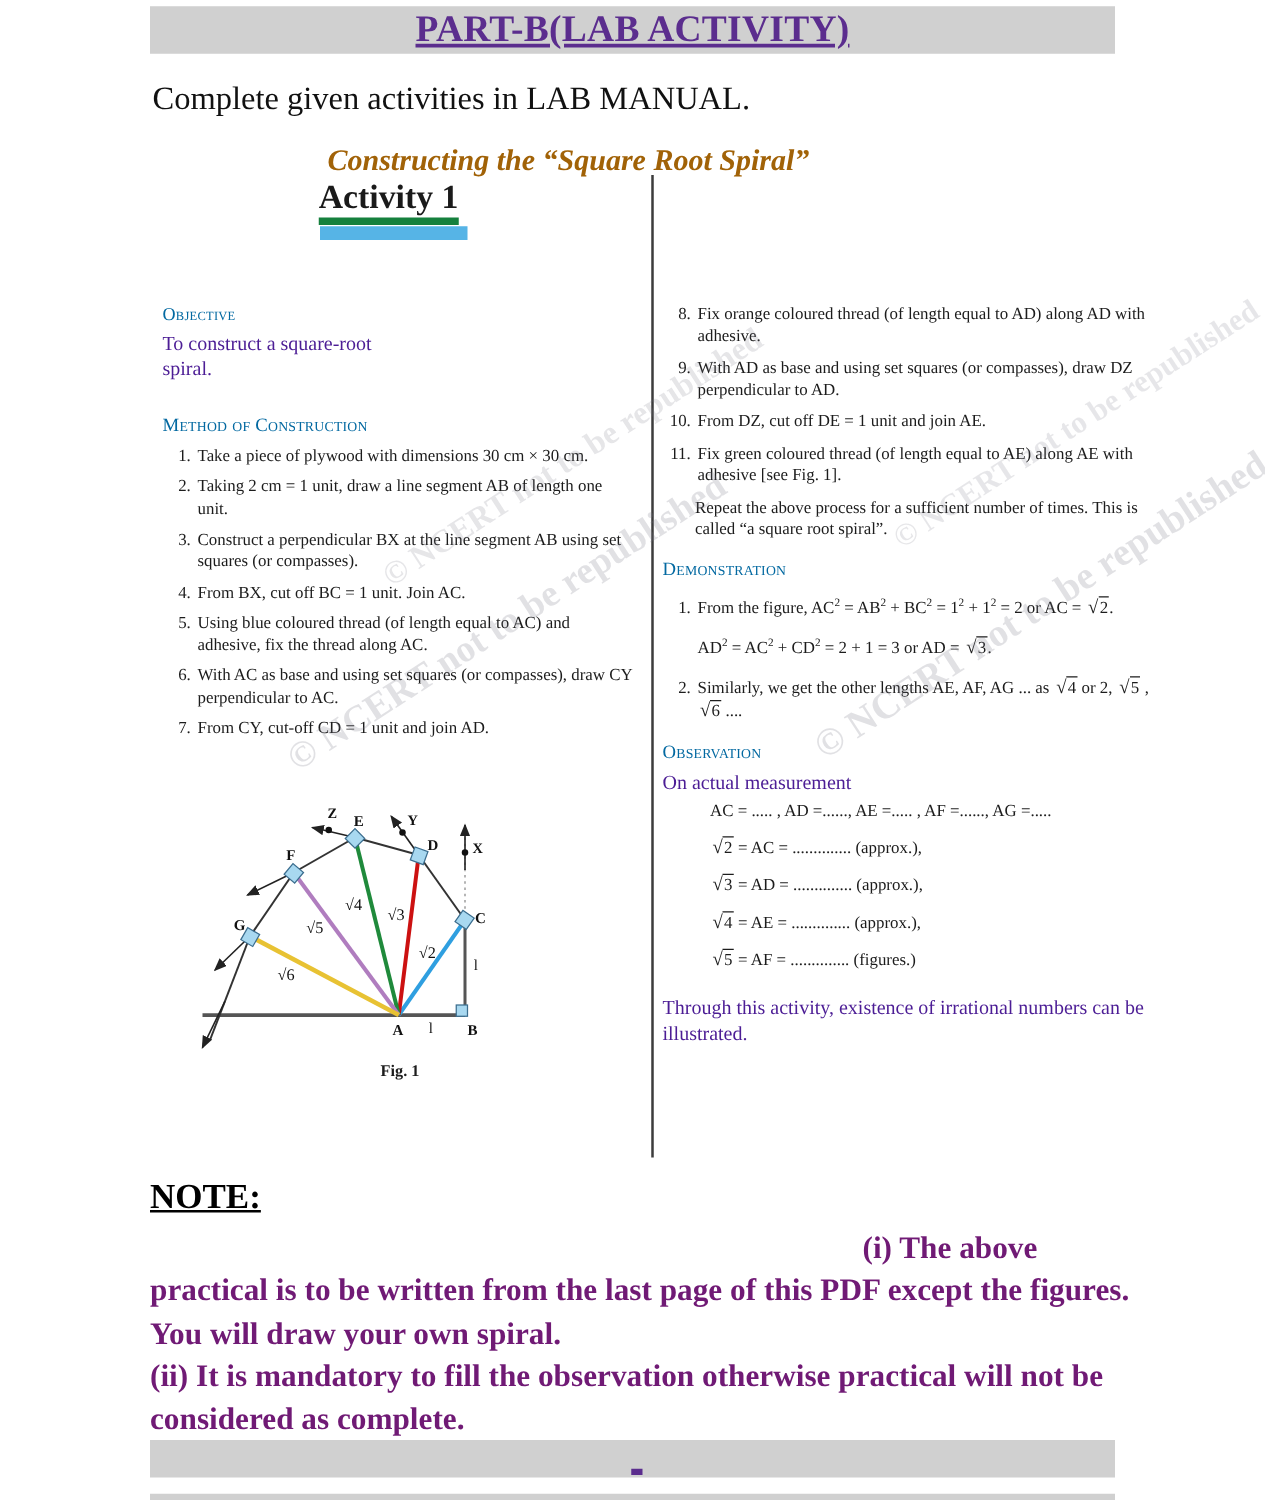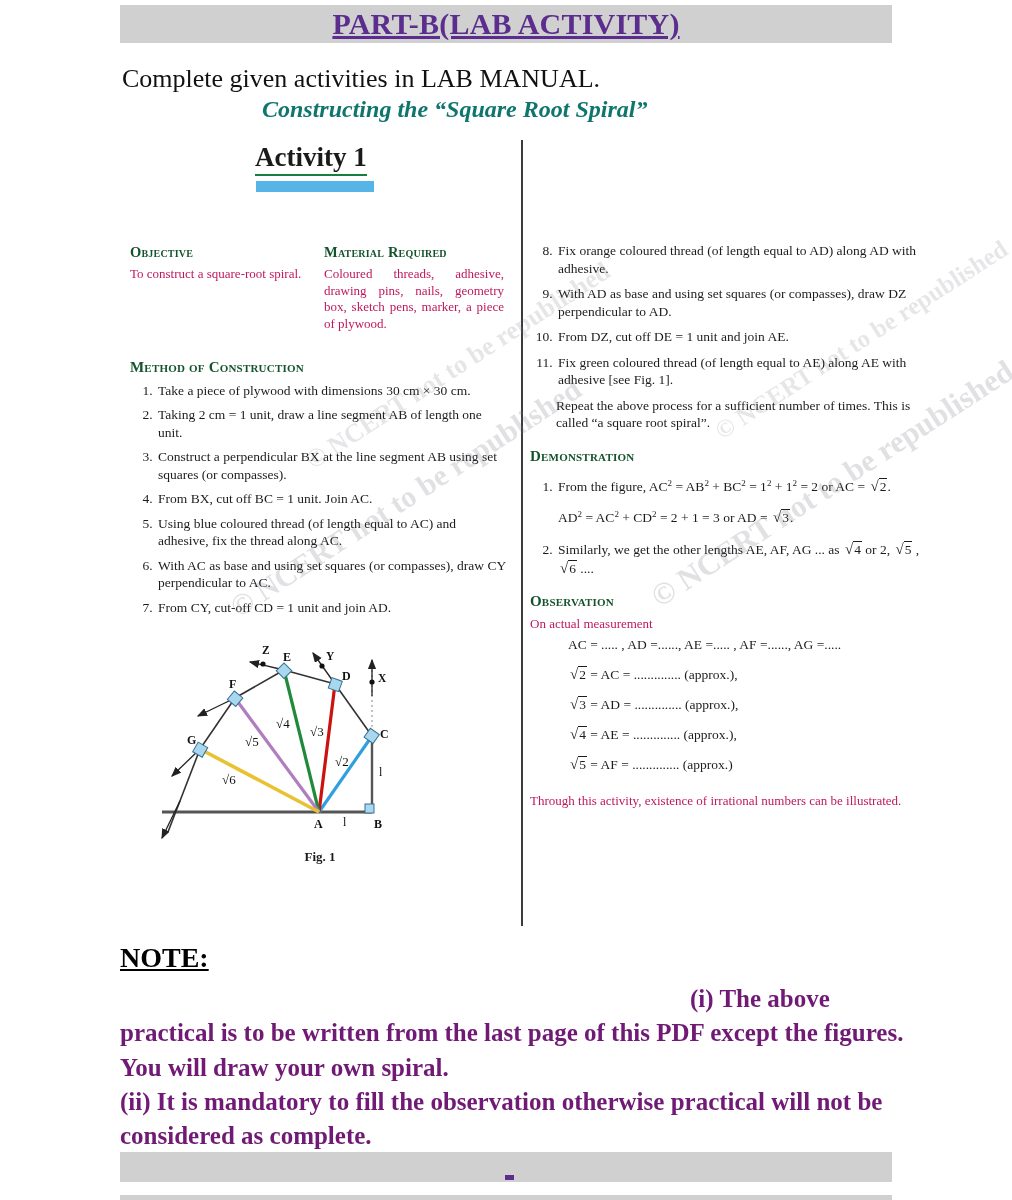--- a/index.html
+++ b/index.html
@@ -33,24 +33,24 @@
   
   .intro-line {
     position: absolute;
     left: 122px; top: 64px;
     font-size: 26px;
     color: #111;
     white-space: nowrap;
   }
   .subtitle-line {
     position: absolute;
-    left: 262px; top: 96px;
+    left: 262px; top: 116px;
     font-size: 24px;
     font-weight: bold; font-style: italic;
-    color: #0f766e;
+    color: #a16207;
     white-space: nowrap;
     text-align: center;
   }
 
   
   .scan {
     position: absolute;
     left: 130px; top: 136px;
     width: 800px; height: 790px;
     color: #1c1c1c;
@@ -60,49 +60,49 @@
     left: 391px; top: 4px;
     width: 2px; height: 786px;
     background: #3c3c3c;
   }
 
   .activity-head {
     position: absolute;
     left: 125px; top: 6px;
     font-size: 27px; font-weight: bold;
     color: #1a1a1a;
-    border-bottom: 2px solid #15803d;
+    border-bottom: 6px solid #15803d;
     padding-bottom: 1px;
   }
   .activity-underline {
     position: absolute;
     left: 126px; top: 45px;
     width: 118px; height: 11px;
     background: #56b4e6;
   }
 
   
   .col-left  { position: absolute; left: 0px;   top: 108px; width: 378px; }
   .col-right { position: absolute; left: 400px; top: 100px; width: 398px; }
 
   .sec-head {
     font-variant: small-caps;
-    font-weight: bold;
+    font-weight: normal;
     font-size: 14.5px;
     letter-spacing: .2px;
     margin: 0 0 5px 0;
-    color: #14532d;
+    color: #0369a1;
   }
   .sec-head.big { font-size: 15px; }
 
   .body-txt {
-    font-size: 13px;
+    font-size: 16px;
     line-height: 1.28;
     margin: 0;
-    color: #be185d;
+    color: #4c1d95;
   }
 
   .two-col { display: flex; gap: 16px; }
   .two-col .cell-a { width: 178px; }
   .two-col .cell-b { width: 180px; }
   .just { text-align: justify; }
 
   ol.steps {
     margin: 6px 0 0 0;
     padding-left: 26px;
@@ -210,24 +210,20 @@
 
   <div class="activity-head">Activity 1</div>
   <div class="activity-underline"></div>
 
   <div class="col-left">
 
     <div class="two-col">
       <div class="cell-a">
         <div class="sec-head">Objective</div>
         <p class="body-txt">To construct a square-root spiral.</p>
-      </div>
-      <div class="cell-b">
-        <div class="sec-head">Material Required</div>
-        <p class="body-txt just">Coloured threads, adhesive, drawing pins, nails, geometry box, sketch pens, marker, a piece of plywood.</p>
       </div>
     </div>
 
     <div style="margin-top:26px">
       <div class="sec-head big">Method of Construction</div>
       <ol class="steps">
         <li>Take a piece of plywood with dimensions 30 cm × 30 cm.</li>
         <li>Taking 2 cm = 1 unit, draw a line segment AB of length one unit.</li>
         <li>Construct a perpendicular BX at the line segment AB using set squares (or compasses).</li>
         <li>From BX, cut off BC = 1 unit. Join AC.</li>
@@ -275,21 +271,21 @@
       <div class="obs-line">
         <span class="rad"><span class="sym">√</span><span class="num">2</span></span><span> = AC = .............. (approx.),</span>
       </div>
       <div class="obs-line">
         <span class="rad"><span class="sym">√</span><span class="num">3</span></span><span> = AD = .............. (approx.),</span>
       </div>
       <div class="obs-line">
         <span class="rad"><span class="sym">√</span><span class="num">4</span></span><span> = AE = .............. (approx.),</span>
       </div>
       <div class="obs-line">
-        <span class="rad"><span class="sym">√</span><span class="num">5</span></span><span> = AF = .............. (approx.)</span>
+        <span class="rad"><span class="sym">√</span><span class="num">5</span></span><span> = AF = .............. (figures.)</span>
       </div>
     </div>
 
     <div style="margin-top:20px">
       <p class="body-txt" style="margin-top:18px">Through this activity, existence of irrational numbers can be illustrated.</p>
     </div>
   </div>
 
   <div class="figure-wrap">
     <svg width="340" height="215" viewBox="0 0 340 215">

